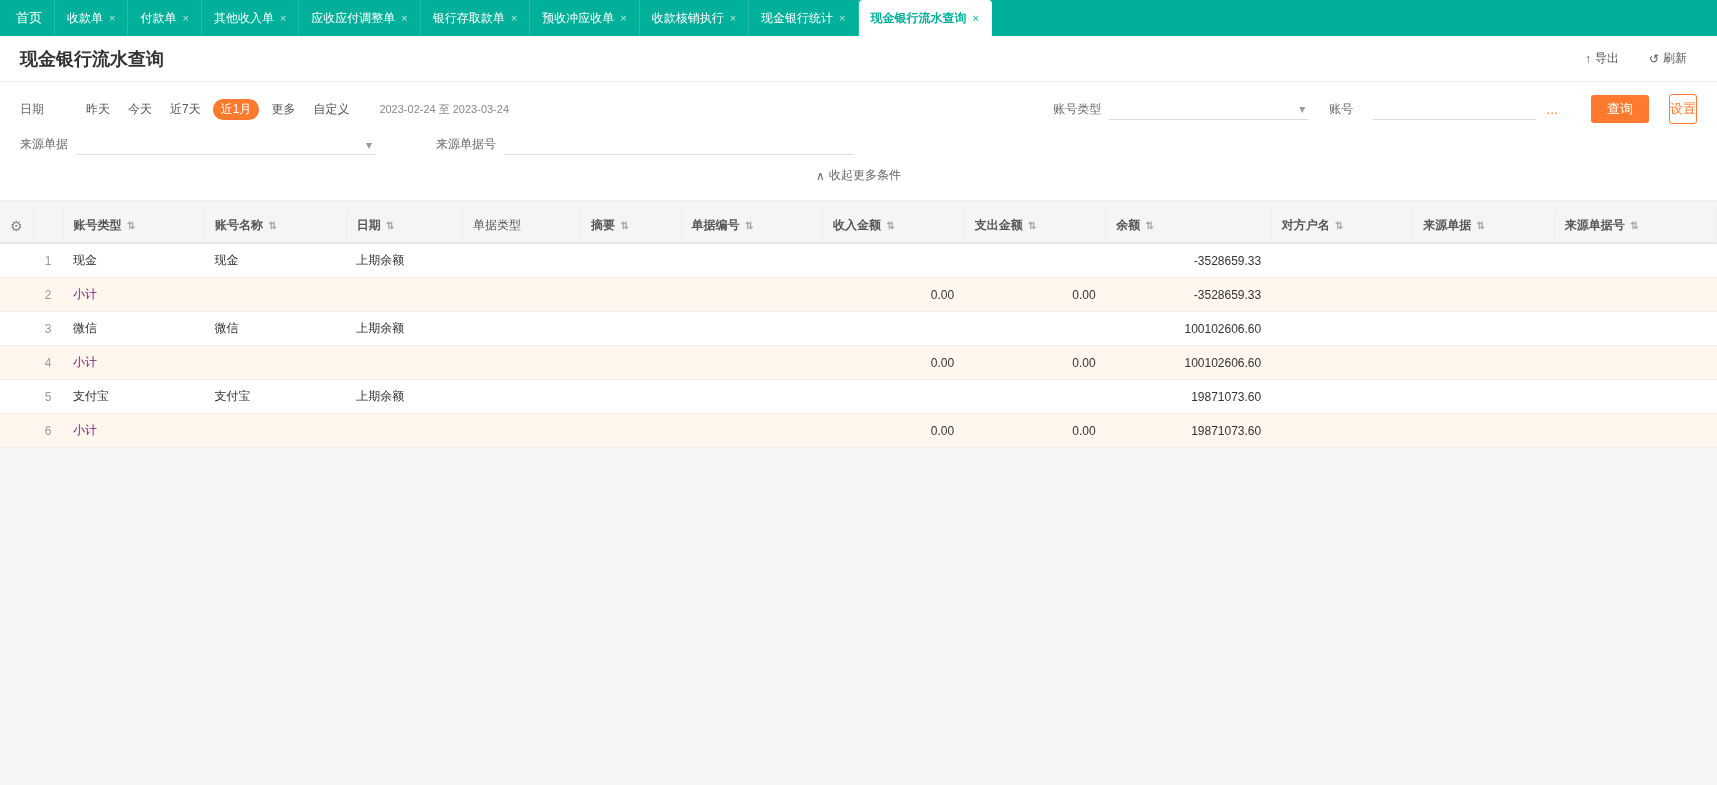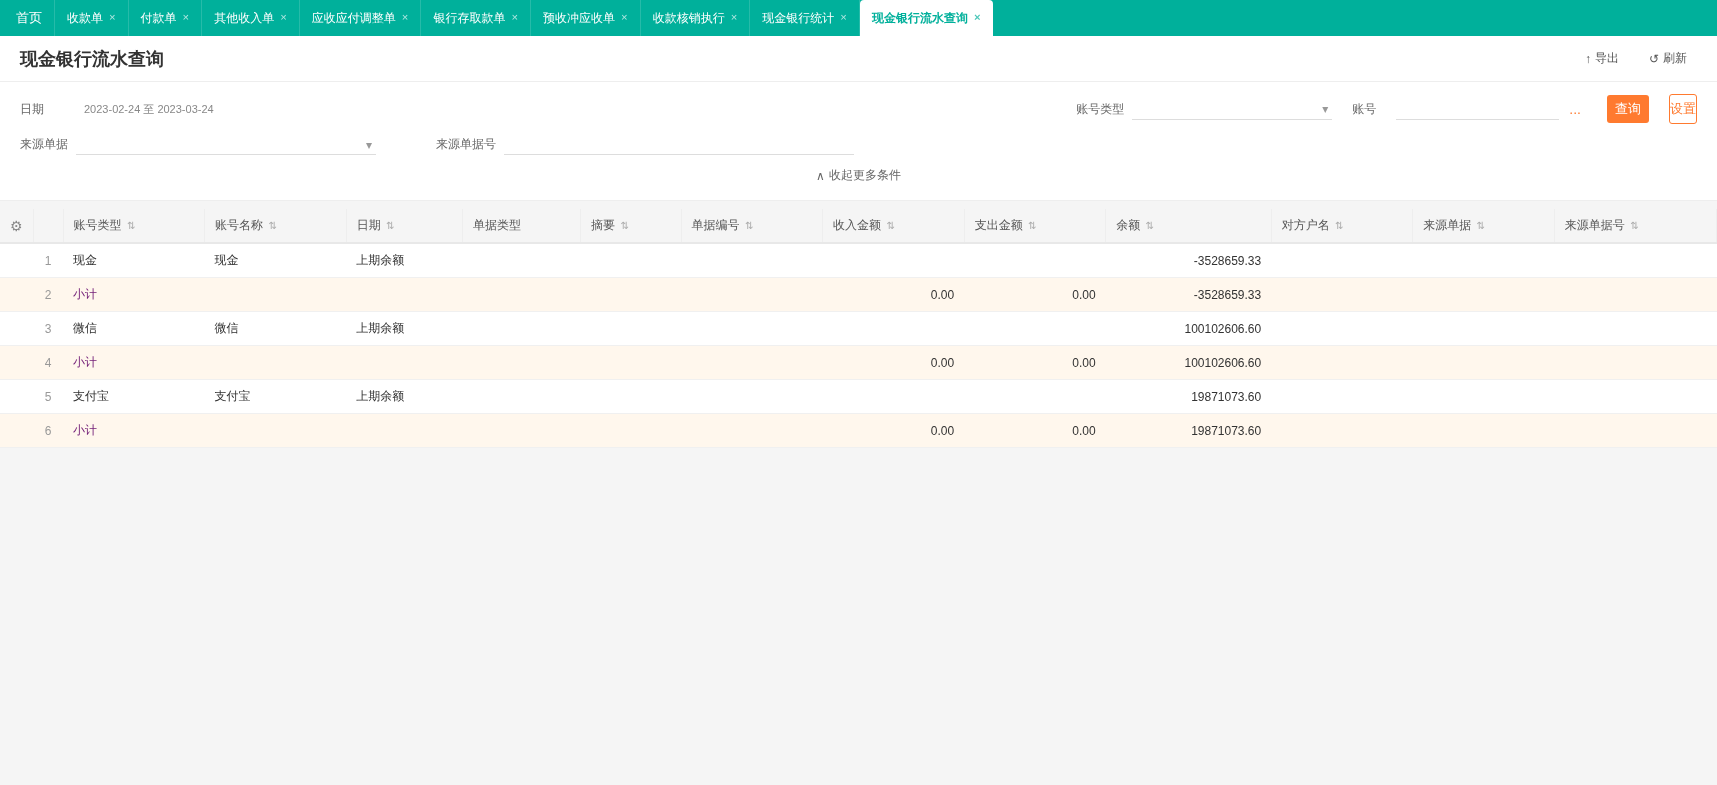--- a/index.html
+++ b/index.html
@@ -17,21 +17,20 @@
     .nav-item {
       display: flex;
       align-items: center;
       padding: 4px 12px;
       height: 36px;
       color: #fff;
       font-size: 12px;
       cursor: pointer;
       white-space: nowrap;
       border-right: 1px solid rgba(255,255,255,0.15);
-      font-family: Liberation Mono, monospace;
     }
     .nav-item.home { font-size: 13px; }
     .nav-item.active {
       background: #fff;
       color: #00b09b;
       border-radius: 4px 4px 0 0;
       font-weight: bold;
     }
     .nav-close {
       margin-left: 6px;
@@ -68,23 +67,24 @@
       border: none;
       cursor: pointer;
       color: #555;
       font-size: 12px;
     }
     .btn-primary {
       background: #ff7a2f;
       color: #fff;
       border: none;
       border-radius: 3px;
-      padding: 5px 8px;
+      padding: 5px 16px;
       cursor: pointer;
       font-size: 13px;
+      margin-left: 7px;
     }
     .btn-outline {
       background: #fff;
       color: #ff7a2f;
       border: 1px solid #ff7a2f;
       border-radius: 3px;
       padding: 5px 0;
       cursor: pointer;
       font-size: 13px;
     }
@@ -199,20 +199,21 @@
       padding: 8px 10px;
       text-align: left;
       font-weight: normal;
       color: #555;
       white-space: nowrap;
       border-right: 1px solid #eee;
       position: relative;
     }
     thead th.sortable {
       cursor: pointer;
+      font-weight: bold;
     }
     .sort-icon { color: #aaa; font-size: 10px; margin-left: 2px; }
     tbody tr {
       border-bottom: 1px solid #f0f0f0;
     }
     tbody tr.subtotal {
       background: #fff7ed;
     }
     tbody td {
       padding: 8px 10px;
@@ -284,20 +285,28 @@
       <span>↺</span>
       <span>刷新</span>
     </button>
   </div>
 </div>
 
 <div class="filter-area">
 
   <div class="filter-row">
     <span class="filter-label">日期</span>
+    <div class="date-shortcuts">
+      <button class="date-btn">昨天</button>
+      <button class="date-btn">今天</button>
+      <button class="date-btn">近7天</button>
+      <button class="date-btn active">近1月</button>
+      <button class="date-btn">更多</button>
+      <button class="date-btn">自定义</button>
+    </div>
     <span class="date-range">2023-02-24 至 2023-03-24</span>
 
     <div style="margin-left: auto; display:flex; align-items:center; gap:20px;">
       <div style="display:flex; align-items:center; gap:8px;">
         <span class="filter-label">账号类型</span>
         <div class="filter-input-wrap">
           <select class="filter-select">
             <option value=""></option>
             <option value="cash">现金</option>
             <option value="wechat">微信</option>

